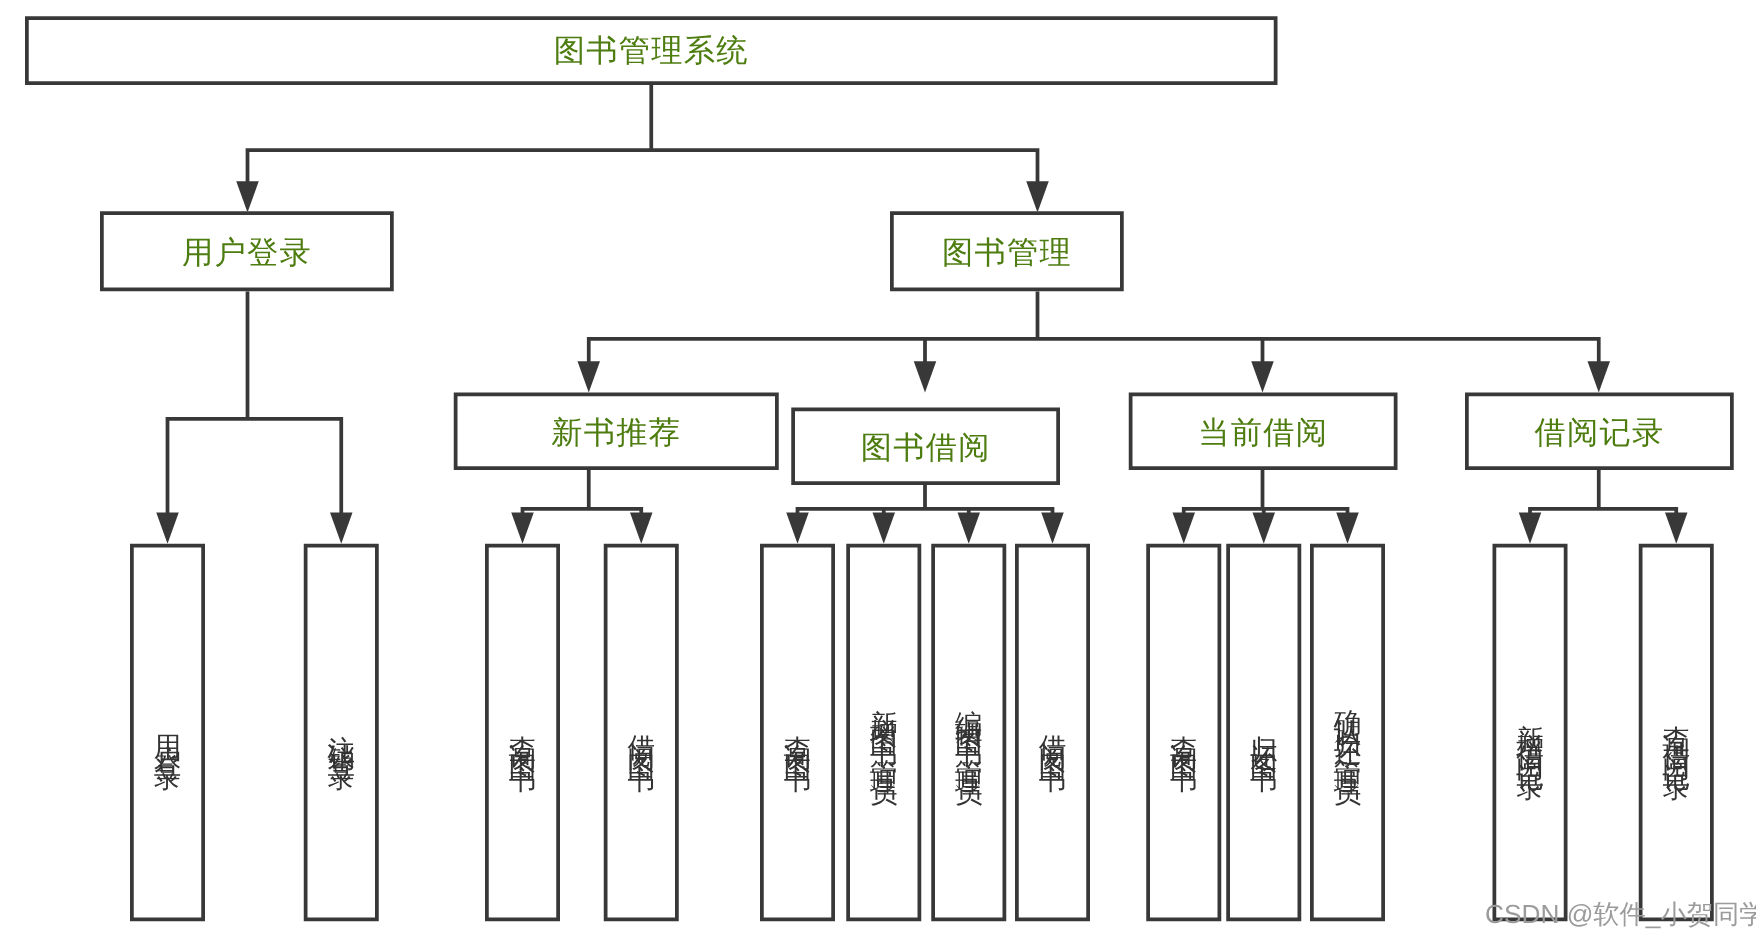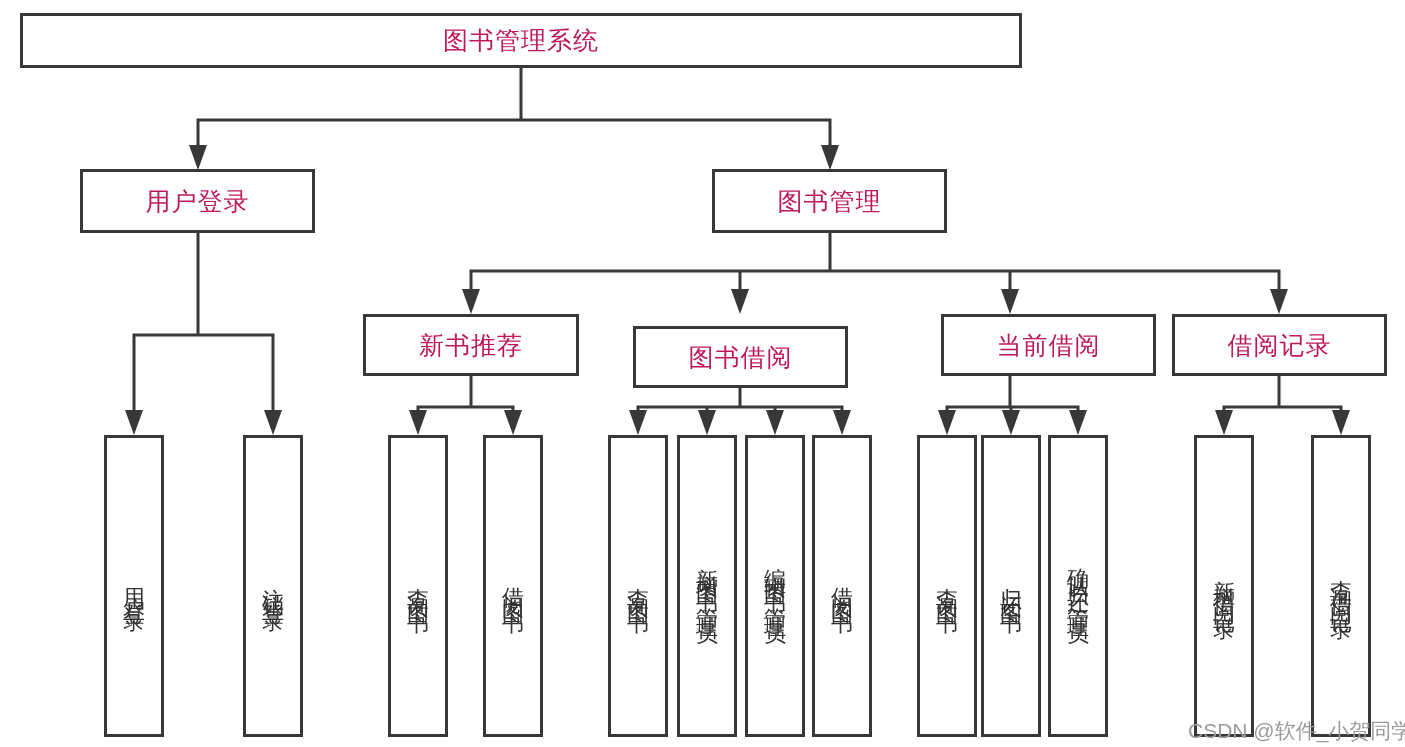--- a/index.html
+++ b/index.html
@@ -24,21 +24,21 @@
   }
   .hbox {
     position: absolute;
     box-sizing: border-box;
     border: 3px solid #383838;
     background: #ffffff;
     display: flex;
     align-items: center;
     justify-content: center;
     font-size: 25px;
-    color: #be185d;
+    color: #4d7c0f;
     letter-spacing: 1px;
     white-space: nowrap;
   }
   .vbox {
     position: absolute;
     box-sizing: border-box;
     border: 3px solid #383838;
     background: #ffffff;
     width: 60px;
     height: 302px;
@@ -51,24 +51,24 @@
     writing-mode: vertical-rl;
     text-orientation: mixed;
     font-size: 22px;
     letter-spacing: 8px;
     color: #333333;
     line-height: 1;
   }
   
   .n-root { left: 20px;  top: 13px;  width: 1002px; height: 55px; }
   .n-l2a  { left: 80px;  top: 169px; width: 235px;  height: 64px; }
-  .n-l2b  { left: 712px; top: 169px; width: 235px;  height: 64px; }
-  .n-l3a  { left: 363px; top: 314px; width: 216px;  height: 62px; }
+  .n-l2b  { left: 712px; top: 169px; width: 187px;  height: 64px; }
+  .n-l3a  { left: 363px; top: 314px; width: 260px;  height: 62px; }
   .n-l3b  { left: 633px; top: 314px; width: 215px;  height: 62px; margin-top: 12px; }
-  .n-l3c  { left: 941px; top: 314px; width: 215px;  height: 62px; }
+  .n-l3c  { left: 903px; top: 314px; width: 215px;  height: 62px; }
   .n-l3d  { left: 1172px;top: 314px; width: 215px;  height: 62px; }
   
   .n-ul1 { left: 104px; }
   .n-ul2 { left: 243px; }
   .n-nb1 { left: 388px; }
   .n-nb2 { left: 483px; }
   .n-bb1 { left: 608px; }
   .n-bb2 { left: 677px; }
   .n-bb3 { left: 745px; }
   .n-bb4 { left: 812px; }

